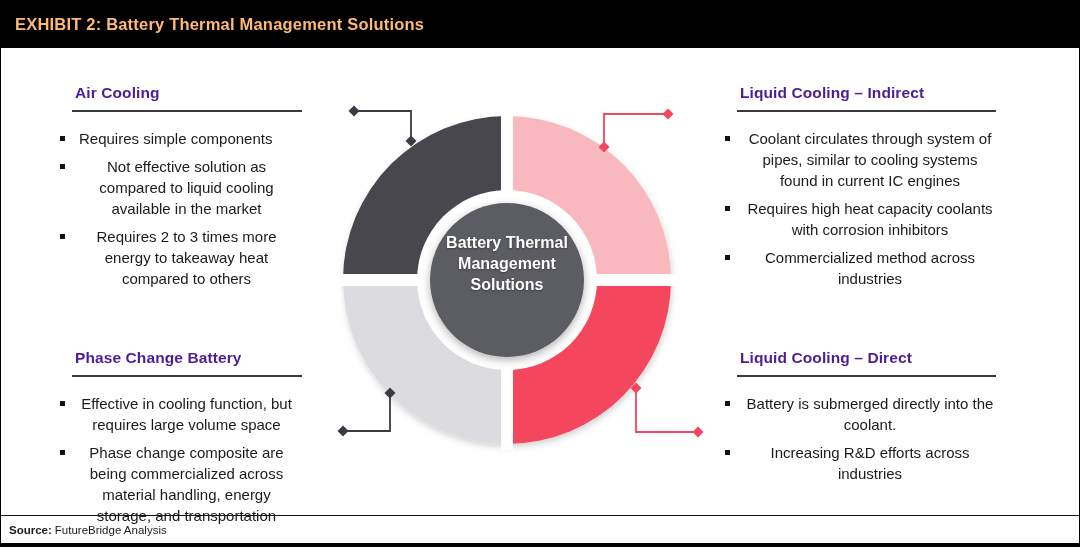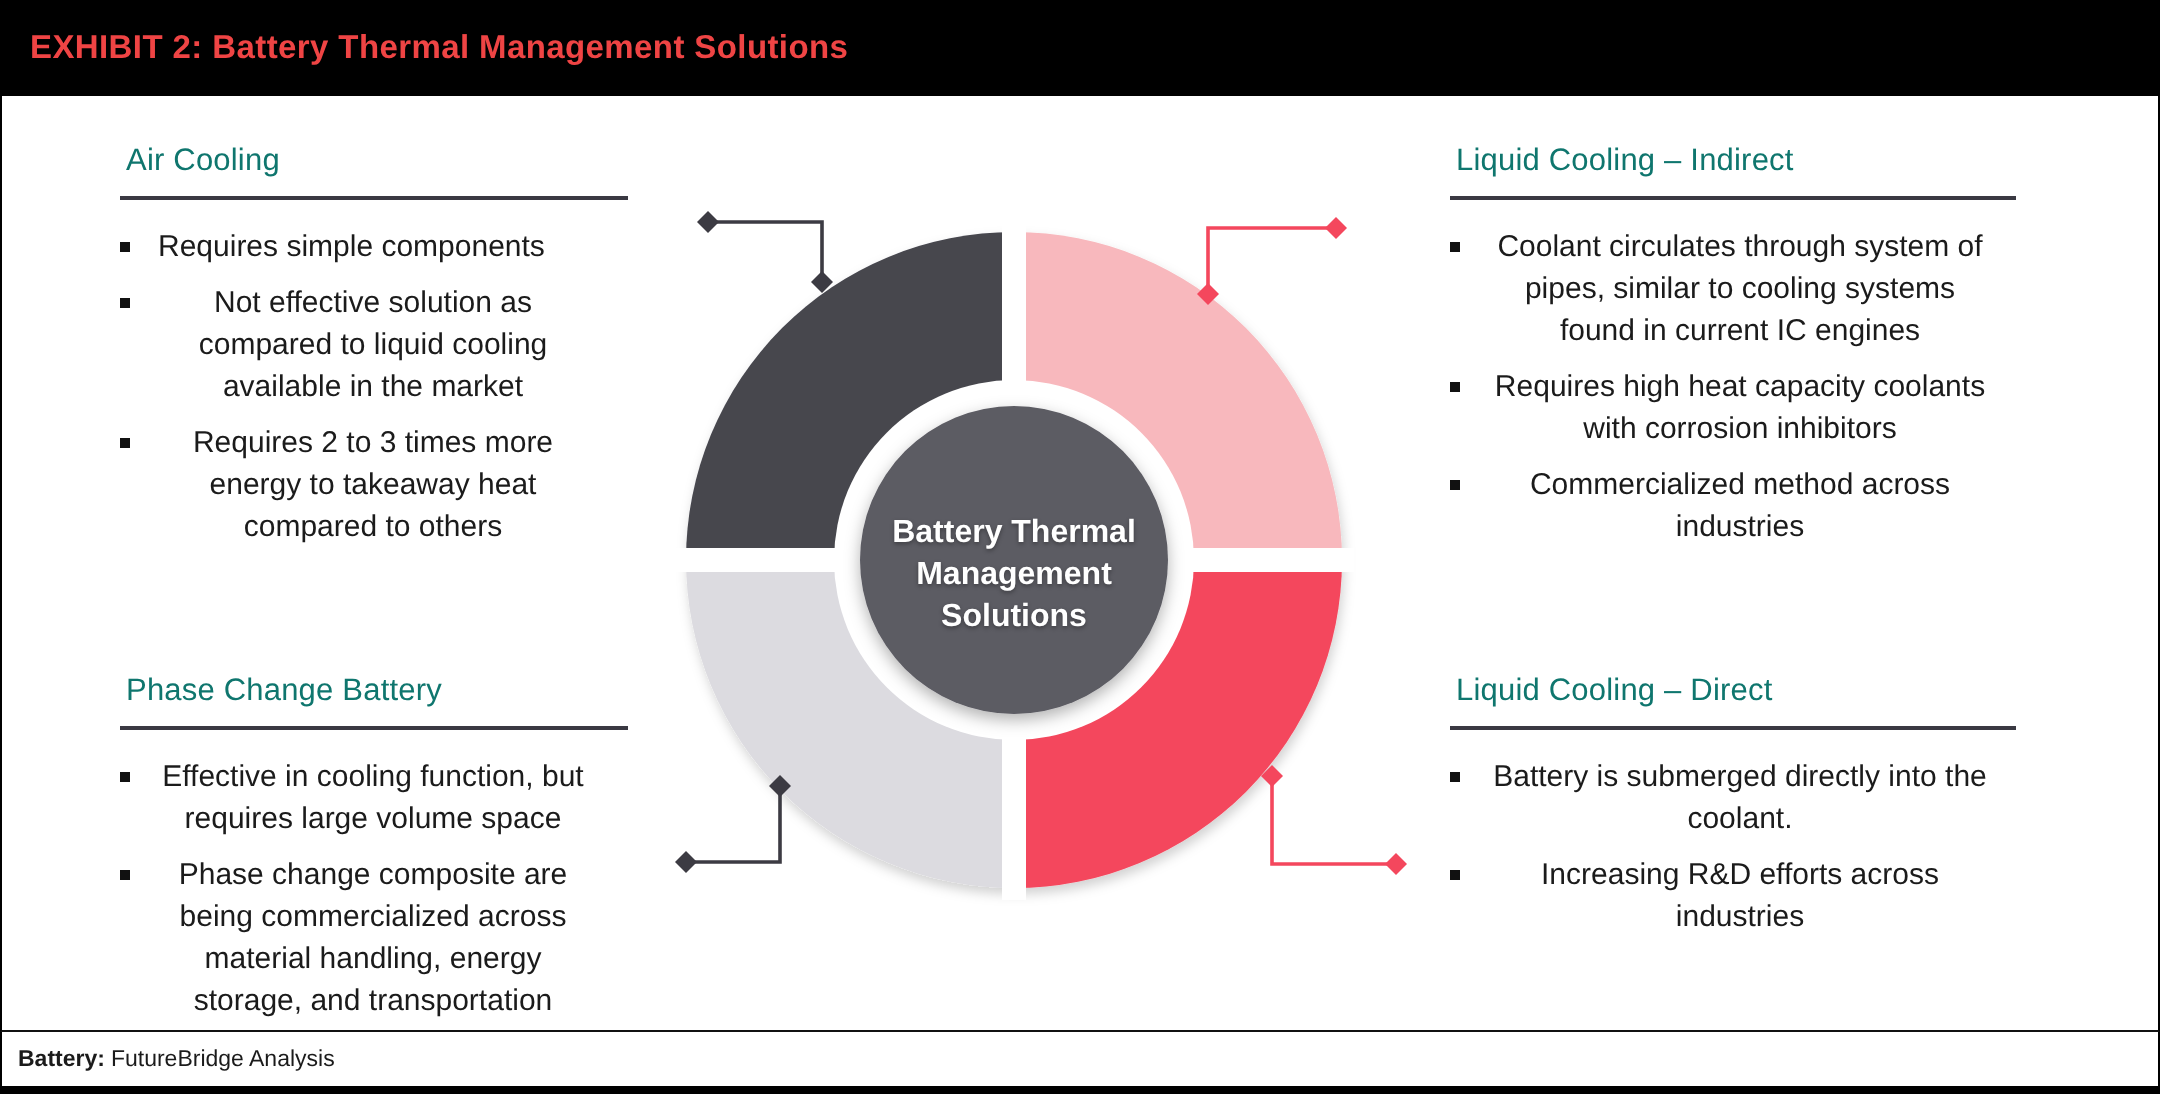--- a/index.html
+++ b/index.html
@@ -2,47 +2,47 @@
 <html><head>
 <meta charset="utf-8">
 <style>
   * { box-sizing: border-box; }
   html,body { margin:0; padding:0; }
   body {
     width:1080px; height:549px; background:#fff; overflow:hidden;
     font-family:"Liberation Sans", sans-serif; position:relative;
   }
   .header {
-    height:48px; background:#000; color:#ef4444;
+    height:48px; background:#000; color:#fdba74;
     display:flex; align-items:center; padding-left:15px;
   }
   .header h1 { margin:0; font-size:16.5px; font-weight:bold; letter-spacing:.2px; }
   .frame {
     position:relative; height:468px; background:#fff;
     border-left:1.5px solid #000; border-right:1.5px solid #000;
     border-bottom:1.5px solid #111;
   }
   .diagram-svg { position:absolute; left:0; top:0; width:1080px; height:468px; }
   .section { position:absolute; }
   .sec-air  { left:55px;  top:20px;  width:262px; }
   .sec-li   { left:720px; top:20px;  width:291px; }
   .sec-pcm  { left:55px;  top:285px; width:262px; }
   .sec-ld   { left:720px; top:285px; width:291px; }
   .section h2 {
-    margin:4px; padding:0 0 8px 3px; font-size:15.5px; font-weight:normal; color:#0f766e;
+    margin:16px; padding:0 0 8px 3px; font-size:15.5px; font-weight:bold; color:#4c1d95;
     border-bottom:2.5px solid #3a3942; letter-spacing:.1px;
   }
   .section ul { list-style:none; margin:13px 0 0; padding:0;text-align:center; }
   .section li { display:flex; margin-bottom:7px; }
   .bullet-marker { flex:0 0 auto; width:5px; height:5px; background:#111; margin:8px 14px 0 4px; }
   .li-text { font-size:15px; line-height:21px; color:#1b1b1b; display:block; }
   .col-left  .li-text { max-width:215px; }
   .col-right .li-text { max-width:252px; }
   .center-label {
-    position:absolute; left:431px; top:208px; width:150px;
+    position:absolute; left:431px; top:184px; width:150px;
     text-align:center; color:#fff; font-size:16px; font-weight:bold; line-height:21px;
     text-shadow:0 1px 2px rgba(0,0,0,.35);
   }
   .source-row {
     height:27px; padding:8px 0 0 8px; font-size:11.5px; color:#1b1b1b;
     border-left:1.5px solid #000; border-right:1.5px solid #000; background:#fff;
   }
   .source-label { font-weight:bold; }
   .source-text { margin-left:3px; }
   .bottom-bar { height:4px; background:#000; }
@@ -166,16 +166,16 @@
       <li>
           <span class="bullet-marker"></span>
           <span class="li-text">Increasing R&amp;D efforts across industries</span>
         </li>
     </ul>
   </div>
 
 </div>
 
 <div class="source-row">
-  <span class="source-label">Battery:</span><span class="source-text">FutureBridge Analysis</span>
+  <span class="source-label">Source:</span><span class="source-text">FutureBridge Analysis</span>
 </div>
 
 <div class="bottom-bar"></div>
 
 </body></html>

